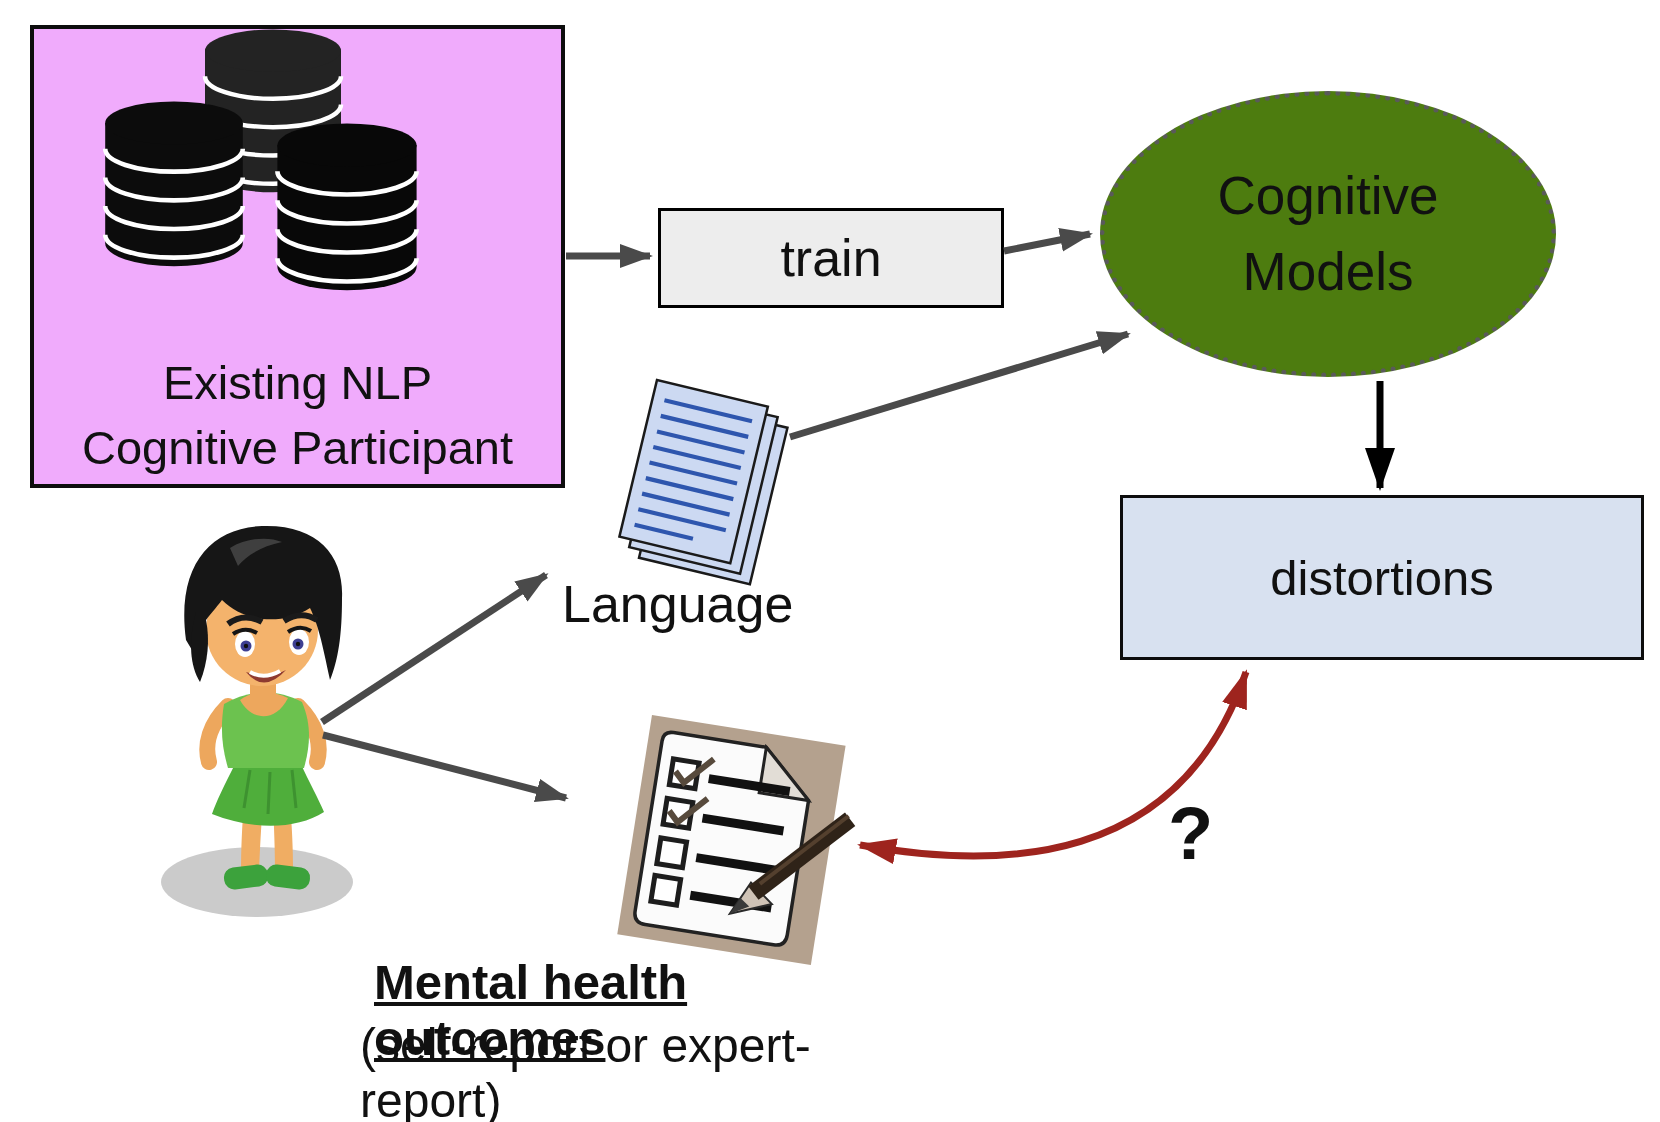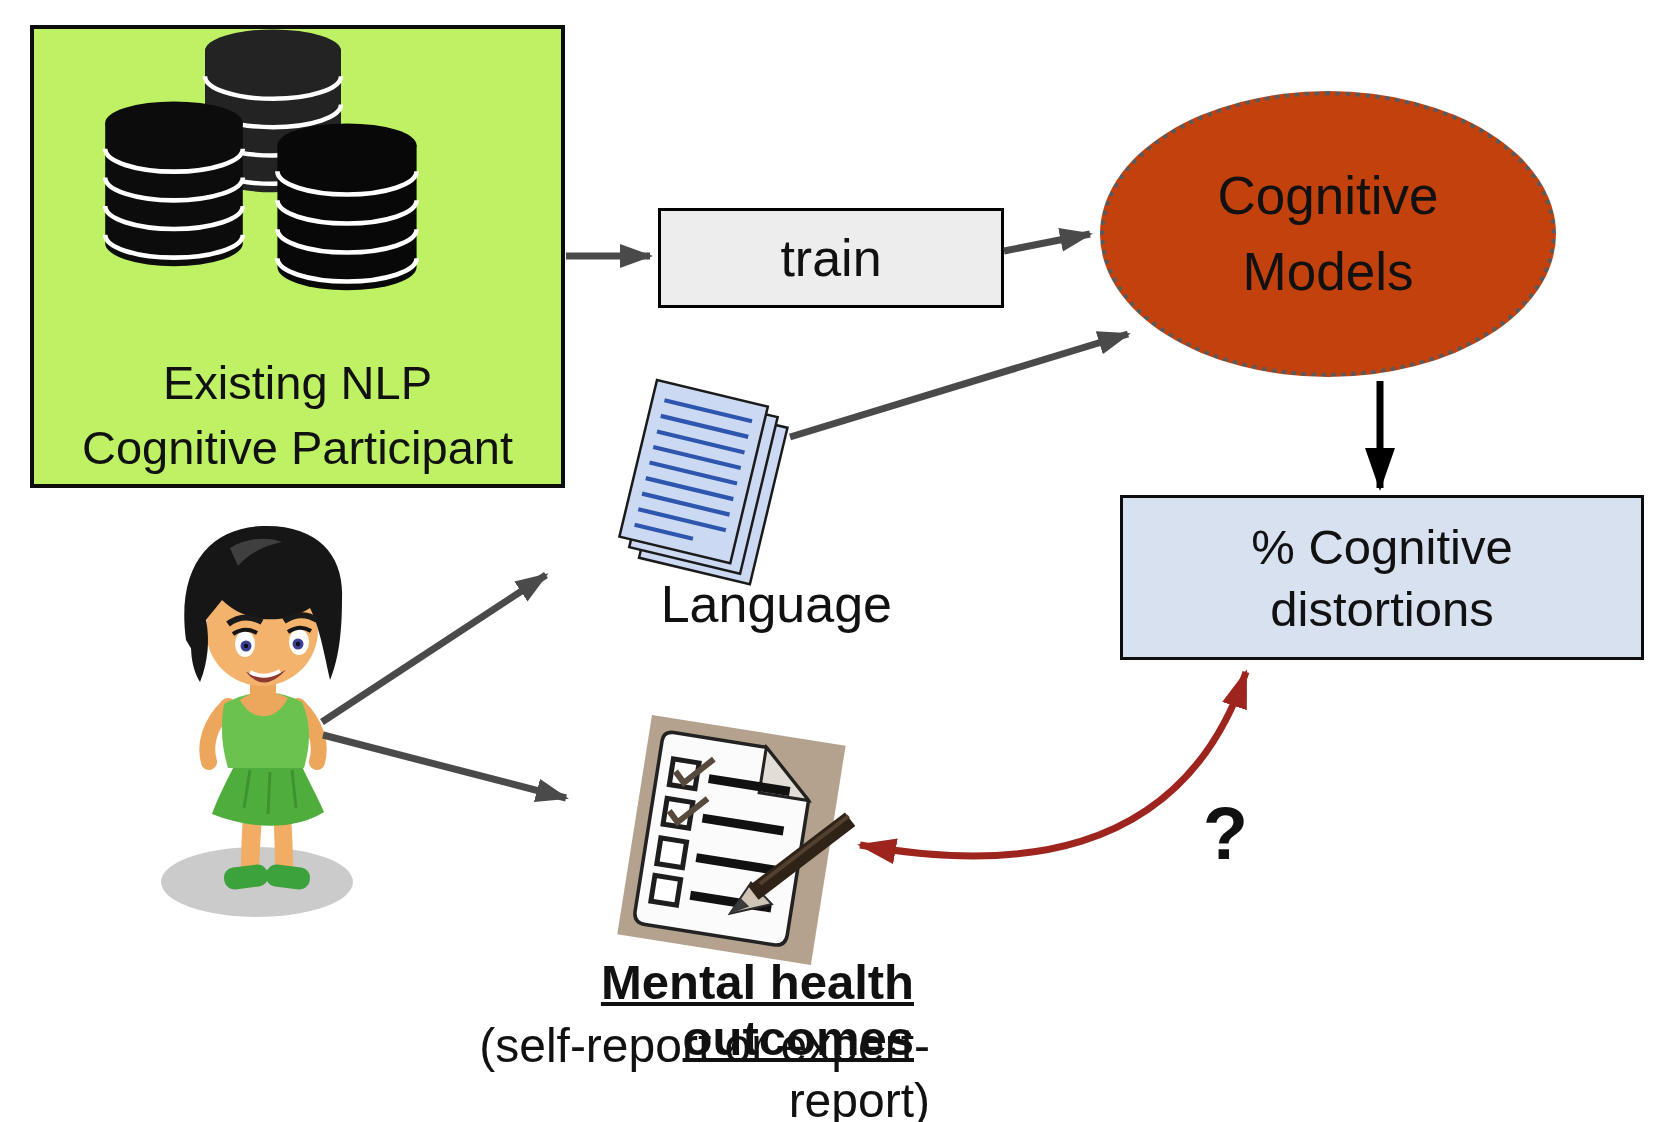--- a/index.html
+++ b/index.html
@@ -4,45 +4,45 @@
 <style>
   html,body{margin:0;padding:0;background:#ffffff;}
   .canvas{
     position:relative;width:1660px;height:1122px;background:#ffffff;overflow:hidden;
     font-family:"Liberation Sans",sans-serif;color:#111;
   }
   .canvas *{box-sizing:border-box;}
   .node{position:absolute;}
   .datasets-box{
     left:30px;top:25px;width:535px;height:463px;
-    background:#bef264;border:4px solid #0d0d0d;
+    background:#f0abfc;border:4px solid #0d0d0d;
   }
   .datasets-label{
     position:absolute;left:0;bottom:4px;width:100%;text-align:center;
     font-size:47px;line-height:65px;
   }
   .train-box{
     left:658px;top:208px;width:346px;height:100px;
     background:#ededed;border:3px solid #000000;
     display:flex;align-items:center;justify-content:center;
     font-size:52px;
   }
   .models-ellipse{
     left:1100px;top:91px;width:456px;height:286px;
-    background:#c2410c;border:5px dotted #5a5a5a;border-radius:50%;
+    background:#4d7c0f;border:5px dotted #5a5a5a;border-radius:50%;
     display:flex;flex-direction:column;align-items:center;justify-content:center;
     font-size:53px;line-height:76px;
   }
   .percent-box{
     left:1120px;top:495px;width:524px;height:165px;
     background:#d8e1f0;border:3px solid #0d0d0d;
     display:flex;flex-direction:column;align-items:center;justify-content:center;
     font-size:49px;line-height:62px;
   }
-  .text-label{position:absolute;text-align:right;}
+  .text-label{position:absolute;text-align:left;}
   .label-language{left:562px;top:574px;width:330px;font-size:52px;}
   .label-participant{left:116px;top:914px;width:360px;font-size:49px;}
   .label-outcomes{left:374px;top:954px;width:540px;font-size:49px;font-weight:bold;text-decoration:underline;}
   .label-outcomes-sub{left:360px;top:1018px;width:570px;font-size:48px;}
   .label-question{left:1168px;top:791px;width:80px;font-size:74px;font-weight:bold;}
   .line{display:block;}
   svg.overlay{position:absolute;left:0;top:0;pointer-events:none;}
 </style>
 </head>
 <body>
@@ -59,21 +59,20 @@
   <div class="node train-box">
     <span>train</span>
   </div>
 
   <div class="node models-ellipse">
     <span class="line">Cognitive</span>
     <span class="line">Models</span>
   </div>
 
   <div class="node percent-box">
-    <span class="line">% Cognitive</span>
     <span class="line">distortions</span>
   </div>
 
   <svg class="overlay" width="1660" height="1122" viewBox="0 0 1660 1122">
     <defs>
       <marker id="mGray" markerUnits="userSpaceOnUse" markerWidth="40" markerHeight="30" refX="30" refY="12" orient="auto">
         <path d="M0,0 L33,12 L0,24 Z" fill="#4a4a4a"></path>
       </marker>
       <marker id="mBlack" markerUnits="userSpaceOnUse" markerWidth="48" markerHeight="34" refX="40" refY="15" orient="auto">
         <path d="M0,0 L43,15 L0,30 Z" fill="#000000"></path>

